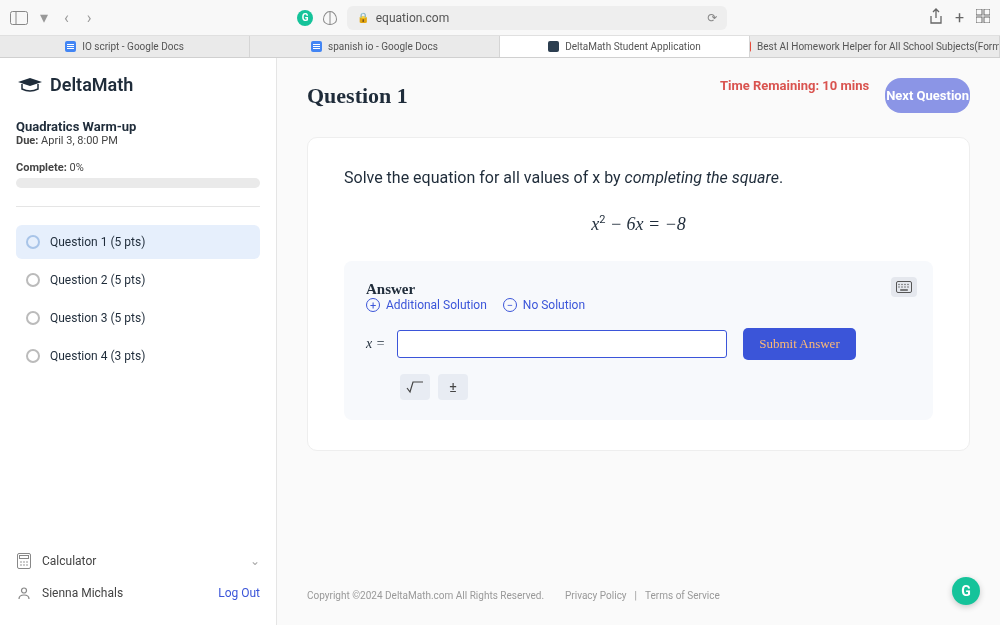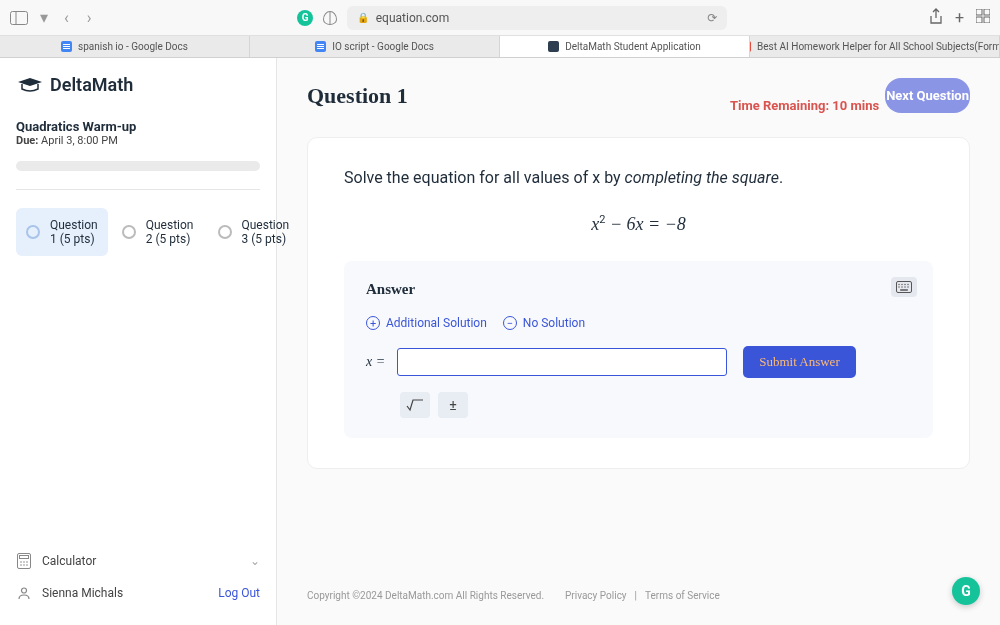--- a/index.html
+++ b/index.html
@@ -31,43 +31,43 @@
 .logo-icon{width:28px;height:18px;position:relative}
 .logo-icon svg{width:100%;height:100%}
 .logo-text{font-size:18px;font-weight:600;color:#1f2c3a}
 .assignment-title{font-size:13px;font-weight:700;color:#1f2c3a;margin-bottom:0}
 .due-line{font-size:11px;color:#444;margin-bottom:14px}
 .due-line b{font-weight:700}
 .complete-line{font-size:11px;color:#444;margin-bottom:4px}
 .complete-line b{font-weight:700}
 .progress-bar{height:10px;background:#eaeaea;border-radius:5px;margin-bottom:18px}
 .divider{height:1px;background:#e5e5e5;margin-bottom:18px}
-.q-list{display:flex;flex-direction:row;gap:4px}
+.q-list{display:flex;flex-direction:column;gap:4px}
 .q-item{display:flex;align-items:center;gap:10px;padding:10px 10px;border-radius:6px;font-size:12px;color:#1f2c3a;cursor:pointer}
 .q-item.active{background:#e6effc}
 .radio{width:14px;height:14px;border:2px solid #bbb;border-radius:50%;flex-shrink:0}
 .q-item.active .radio{border-color:#a8c4e8}
 .sidebar-bottom{margin-top:auto}
 .sb-row{display:flex;align-items:center;gap:10px;padding:8px 0;font-size:12px;color:#444}
 .calc-icon,.user-icon{width:16px;height:16px;display:inline-flex;align-items:center;justify-content:center;color:#888}
 .sb-chev{margin-left:auto;color:#aaa;font-size:12px}
 .logout{margin-left:auto;color:#3b55d9;font-size:12px;cursor:pointer}
 .main{flex:1;padding:20px 30px;overflow:auto;position:relative}
 .header{display:flex;align-items:center;justify-content:space-between;margin-bottom:24px}
 .q-title{font-family:Georgia,serif;font-size:22px;font-weight:700;color:#1f2c3a}
-.header-right{display:flex;align-items:flex-end;gap:6px}
+.header-right{display:flex;align-items:flex-start;gap:16px}
 .time-remaining{font-size:13px;font-weight:700;color:#d9534f}
 .next-btn{background:#8b95e6;color:#fff;border:none;padding:10px 1px;border-radius:16px;font-size:13px;font-weight:700;cursor:pointer}
 .card{background:#fff;border:1px solid #eee;border-radius:10px;padding:30px 36px}
 .prompt{font-family:Georgia,serif;font-size:16px;color:#1f2c3a;margin-bottom:26px}
 .prompt em{font-style:italic}
 .equation{text-align:center;font-family:Georgia,'Times New Roman',serif;font-size:18px;font-style:italic;color:#1f2c3a;margin-bottom:26px}
 .sup{font-size:11px;vertical-align:super;font-style:normal}
 .answer-box{background:#f7f9fc;border-radius:8px;padding:20px 22px;position:relative}
-.answer-label{font-family:Georgia,serif;font-size:15px;font-weight:700;color:#1f2c3a;margin-bottom:18px}
+.answer-label{font-family:Georgia,serif;font-size:15px;font-weight:700;color:#1f2c3a;}
 .kb-icon{position:absolute;top:16px;right:16px;width:26px;height:20px;background:#e5e8ee;border-radius:4px;display:flex;align-items:center;justify-content:center;cursor:pointer}
 .kb-icon svg{width:16px;height:12px}
 .action-links{display:flex;gap:16px;margin-bottom:16px}
 .action-link{display:flex;align-items:center;gap:6px;font-size:12px;color:#3b55d9;cursor:pointer}
 .plus-circle,.minus-circle{width:14px;height:14px;border:1.5px solid #3b55d9;border-radius:50%;display:inline-flex;align-items:center;justify-content:center;font-size:11px;line-height:1}
 .input-row{display:flex;align-items:center;gap:12px;margin-bottom:14px}
 .x-equals{font-family:Georgia,'Times New Roman',serif;font-style:italic;font-size:14px;color:#1f2c3a}
 .answer-input{flex:0 0 330px;height:28px;border:1.5px solid #3b55d9;border-radius:3px;padding:0 8px;font-size:13px;outline:none}
 .submit-btn{background:#3b55d9;color:#fdba74;border:none;padding:8px 16px;border-radius:5px;font-family:Georgia,serif;font-size:13px;cursor:pointer;margin-left:4px}
 .sym-row{display:flex;gap:8px;margin-left:34px}
@@ -114,25 +114,25 @@
           <rect x="0" y="8" width="6" height="6" fill="none" stroke="#666"></rect>
           <rect x="8" y="8" width="6" height="6" fill="none" stroke="#666"></rect>
         </svg>
     </span>
   </div>
 </div>
 
 <div class="tabs">
   <div class="tab">
       <span class="gdoc-icon"></span>
-      <span>spanish io - Google Docs</span>
+      <span>IO script - Google Docs</span>
     </div>
   <div class="tab">
       <span class="gdoc-icon"></span>
-      <span>IO script - Google Docs</span>
+      <span>spanish io - Google Docs</span>
     </div>
   <div class="tab active">
       <span class="dm-icon"></span>
       <span>DeltaMath Student Application</span>
     </div>
   <div class="tab">
       <span class="he-icon">✖</span>
       <span>Best AI Homework Helper for All School Subjects(Form...</span>
     </div>
 </div>
@@ -143,20 +143,21 @@
       <span class="logo-icon">
         <svg viewBox="0 0 28 18">
             <path d="M2 6 L14 2 L26 6 L14 10 Z" fill="#1f2c3a"></path>
             <path d="M6 8 L6 13 Q14 17 22 13 L22 8" fill="none" stroke="#1f2c3a" stroke-width="1.5"></path>
           </svg>
       </span>
       <span class="logo-text">DeltaMath</span>
     </div>
     <div class="assignment-title">Quadratics Warm-up</div>
     <div class="due-line"><b>Due:</b> <span>April 3, 8:00 PM</span></div>
+    <div class="complete-line"><b>Complete:</b> <span>0%</span></div>
     <div class="progress-bar"></div>
     <div class="divider"></div>
     <div class="q-list">
       <div class="q-item active">
           <span class="radio"></span>
           <span>Question 1 (5 pts)</span>
         </div>
       <div class="q-item">
           <span class="radio"></span>
           <span>Question 2 (5 pts)</span>

